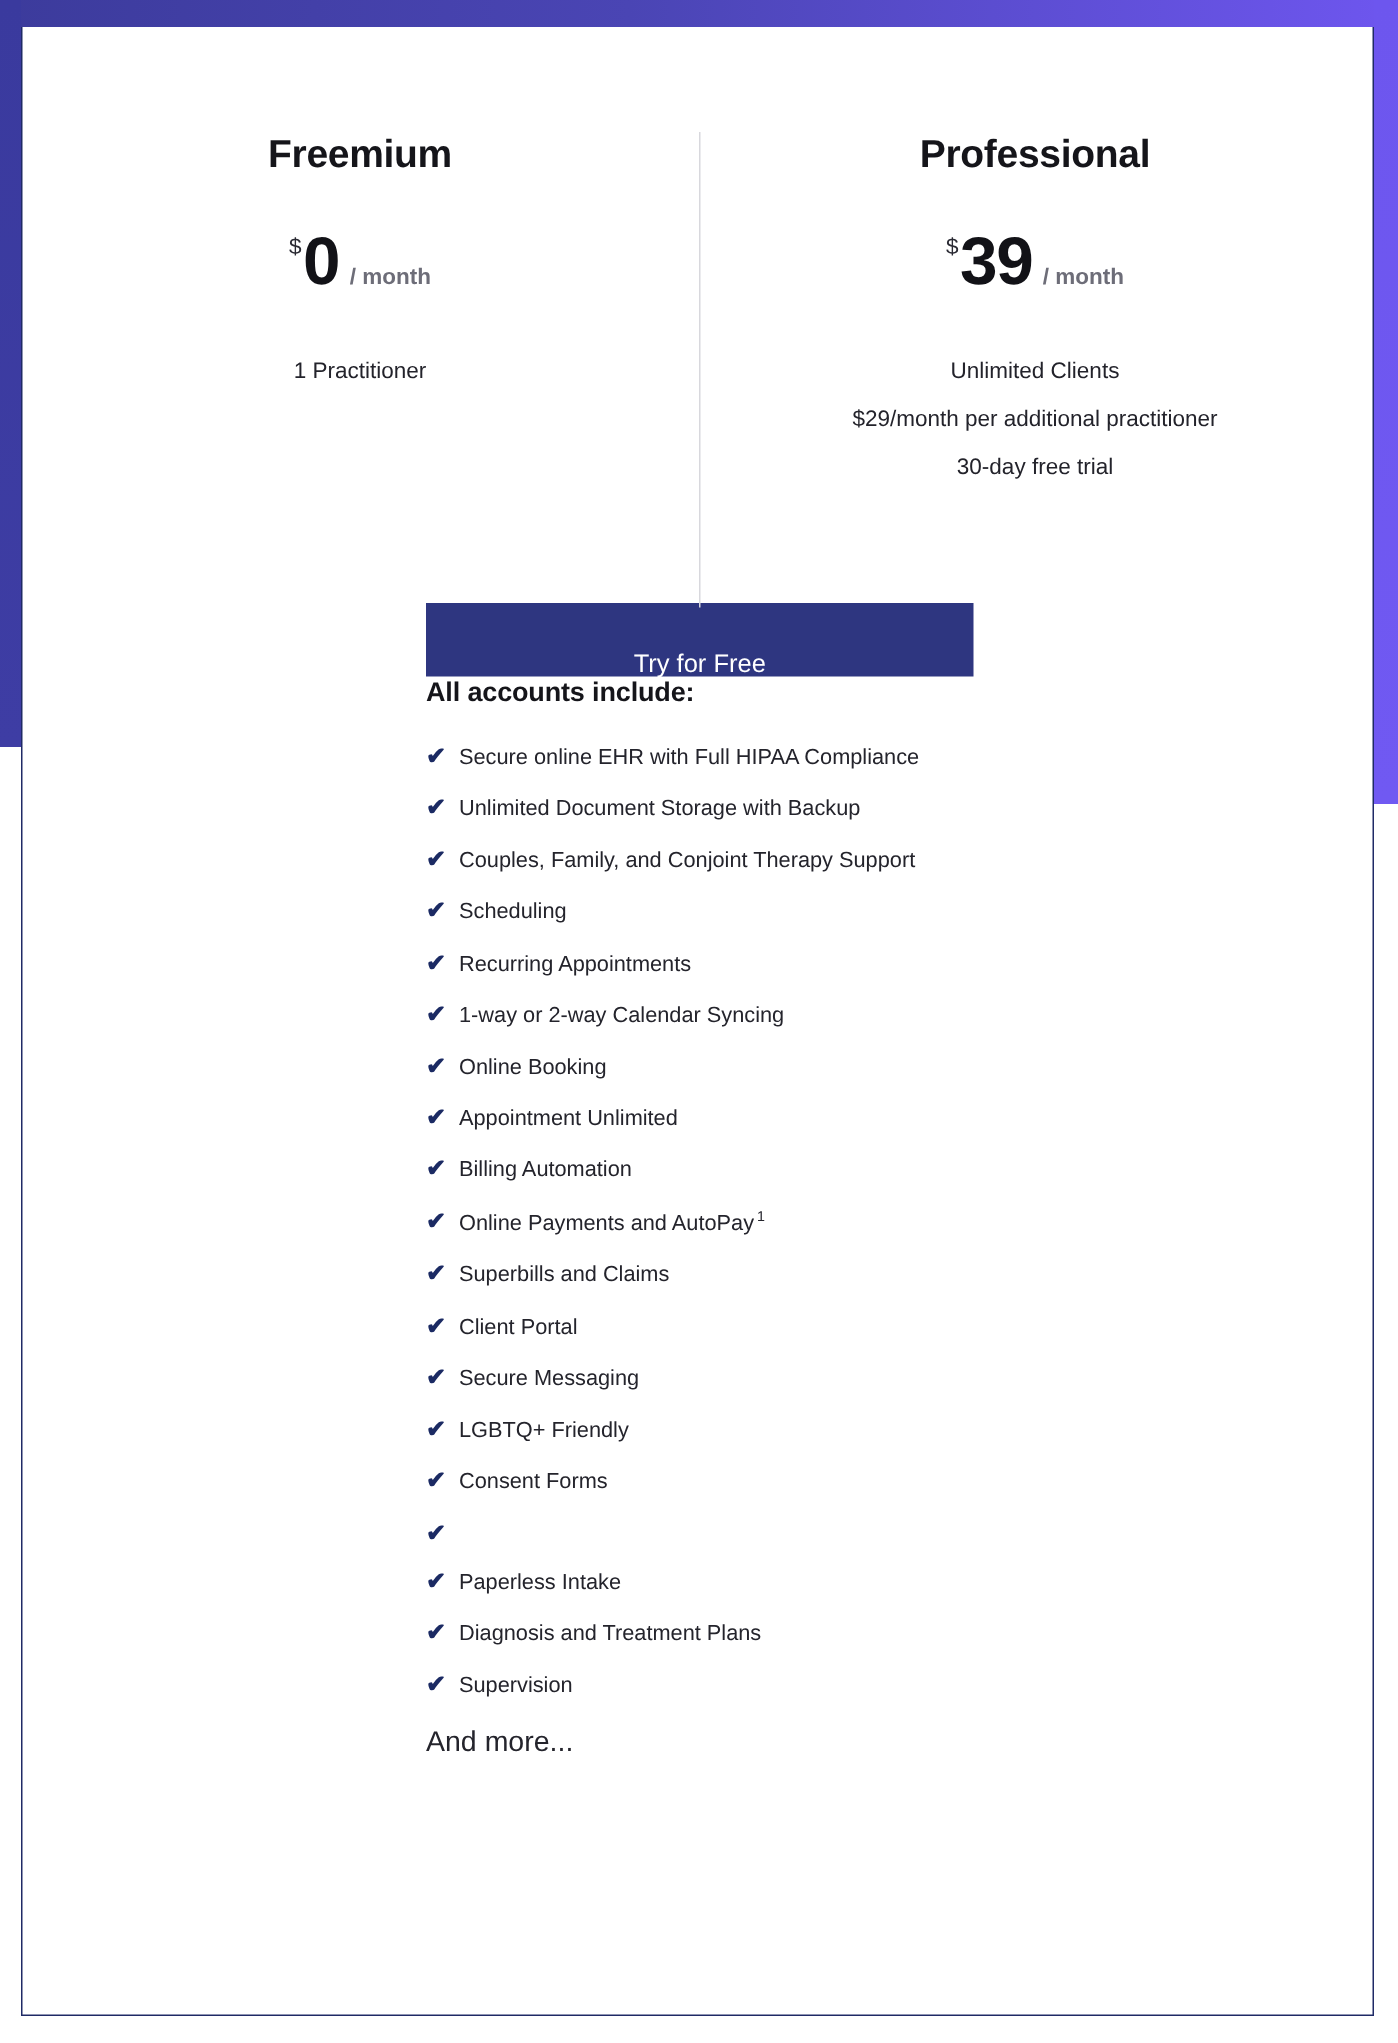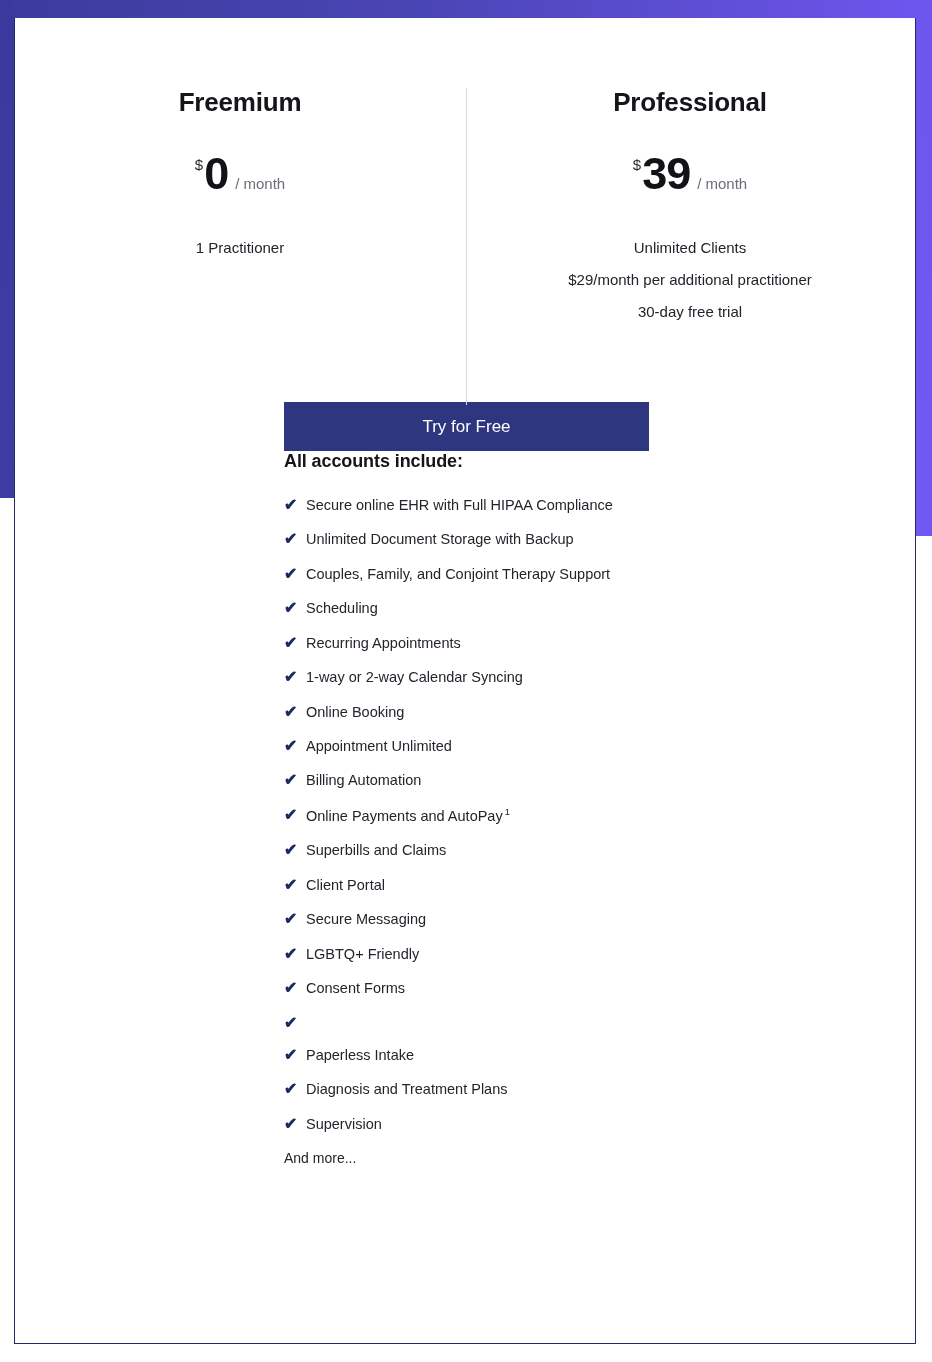--- a/index.html
+++ b/index.html
@@ -105,21 +105,21 @@
   .price-amount {
     font-size: 45px;
     font-weight: 700;
     color: #121217;
     letter-spacing: -1px;
   }
   .price-period {
     font-size: 15px;
     color: #6d6d78;
     margin-left: 7px;
-    font-weight: 400;
+    font-weight: 700;
     text-align: right;
   }
   .plan-features {
     margin-top: 44px;
   }
   .plan-feature {
     font-size: 15px;
     color: #23232b;
     line-height: 1;
     margin-bottom: 17px;
@@ -134,21 +134,21 @@
     display: block;
     width: 365px;
     height: 49px;
     line-height: 49px;
     text-align: center;
     background: #2e3680;
     color: #ffffff;
     font-size: 17px;
     font-weight: 400;
     border: none;
-    padding: 0;
+    padding: 16px;
     font-family: "Liberation Sans", sans-serif;
     cursor: pointer;
   }
 
   
   .includes {
     padding-left: 269px;
   }
   .includes-title {
     font-size: 18px;
@@ -180,21 +180,21 @@
     font-size: 14.5px;
     color: #24242c;
     line-height: 1.62;
   }
   .feature-text sup {
     font-size: 9.5px;
     vertical-align: super;
     margin-left: 2px;
   }
   .more-text {
-    font-size: 14px;
+    font-size: 19px;
     color: #24242c;
     line-height: 1.62;
     margin-top: 4px;
   }
 </style>
 </head>
 <body>
 
 <div class="page">
 

